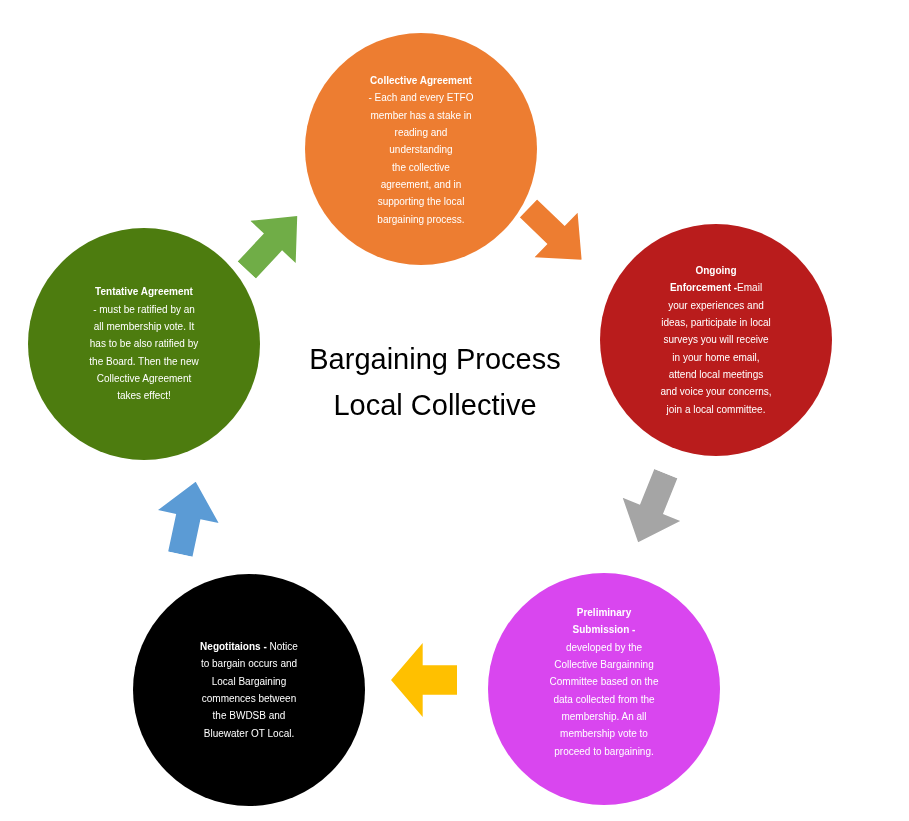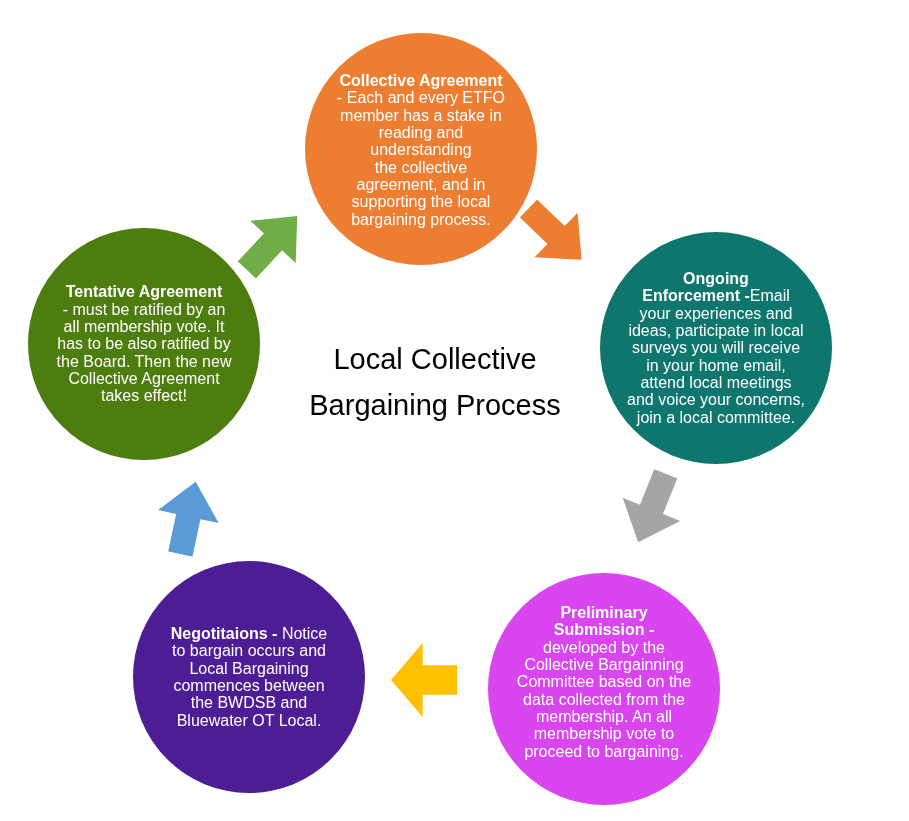--- a/index.html
+++ b/index.html
@@ -17,29 +17,29 @@
     display:flex;
     align-items:center;
     justify-content:center;
   }
   .circle-text{
     width:100%;
     padding:0 14px;
     box-sizing:border-box;
     text-align:center;
     color:#ffffff;
-    font-size:16px;
+    font-size:10px;
     line-height:17.3px;
     white-space:pre-line;
   }
   .circle-text .head{font-weight:bold;}
   .c-orange{background:#ED7D31;left:305px;top:33px;}
-  .c-gray  {background:#0f766e;left:600px;top:232px;}
+  .c-gray  {background:#b91c1c;left:600px;top:224px;}
   .c-yellow{background:#d946ef;left:488px;top:573px;}
-  .c-blue  {background:#4c1d95;left:133px;top:561px;align-items:center;}
+  .c-blue  {background:#000000;left:133px;top:574px;align-items:center;}
   .c-green {background:#4d7c0f;left:28px;top:228px;}
   .c-orange .circle-text{padding-top:2px;}
   .c-yellow .circle-text{padding-bottom:14px;}
 
   #center-title{
     position:absolute;
     left:280px;top:336px;
     width:310px;
     text-align:center;
     color:#000000;
@@ -59,22 +59,22 @@
   .fill-gray   polygon{fill:#A5A5A5;}
   .fill-yellow polygon{fill:#FFC000;}
   .fill-blue   polygon{fill:#5B9BD5;}
 </style>
 </head>
 <body>
 
 <div id="stage">
 
   <div id="center-title">
+    <div>Bargaining Process</div>
     <div>Local Collective</div>
-    <div>Bargaining Process</div>
   </div>
 
   <div class="circle c-orange">
     <div class="circle-text"><span class="head">Collective Agreement</span><span>
 - Each and every ETFO
 member has a stake in
 reading and
 understanding
 the collective
 agreement, and in

